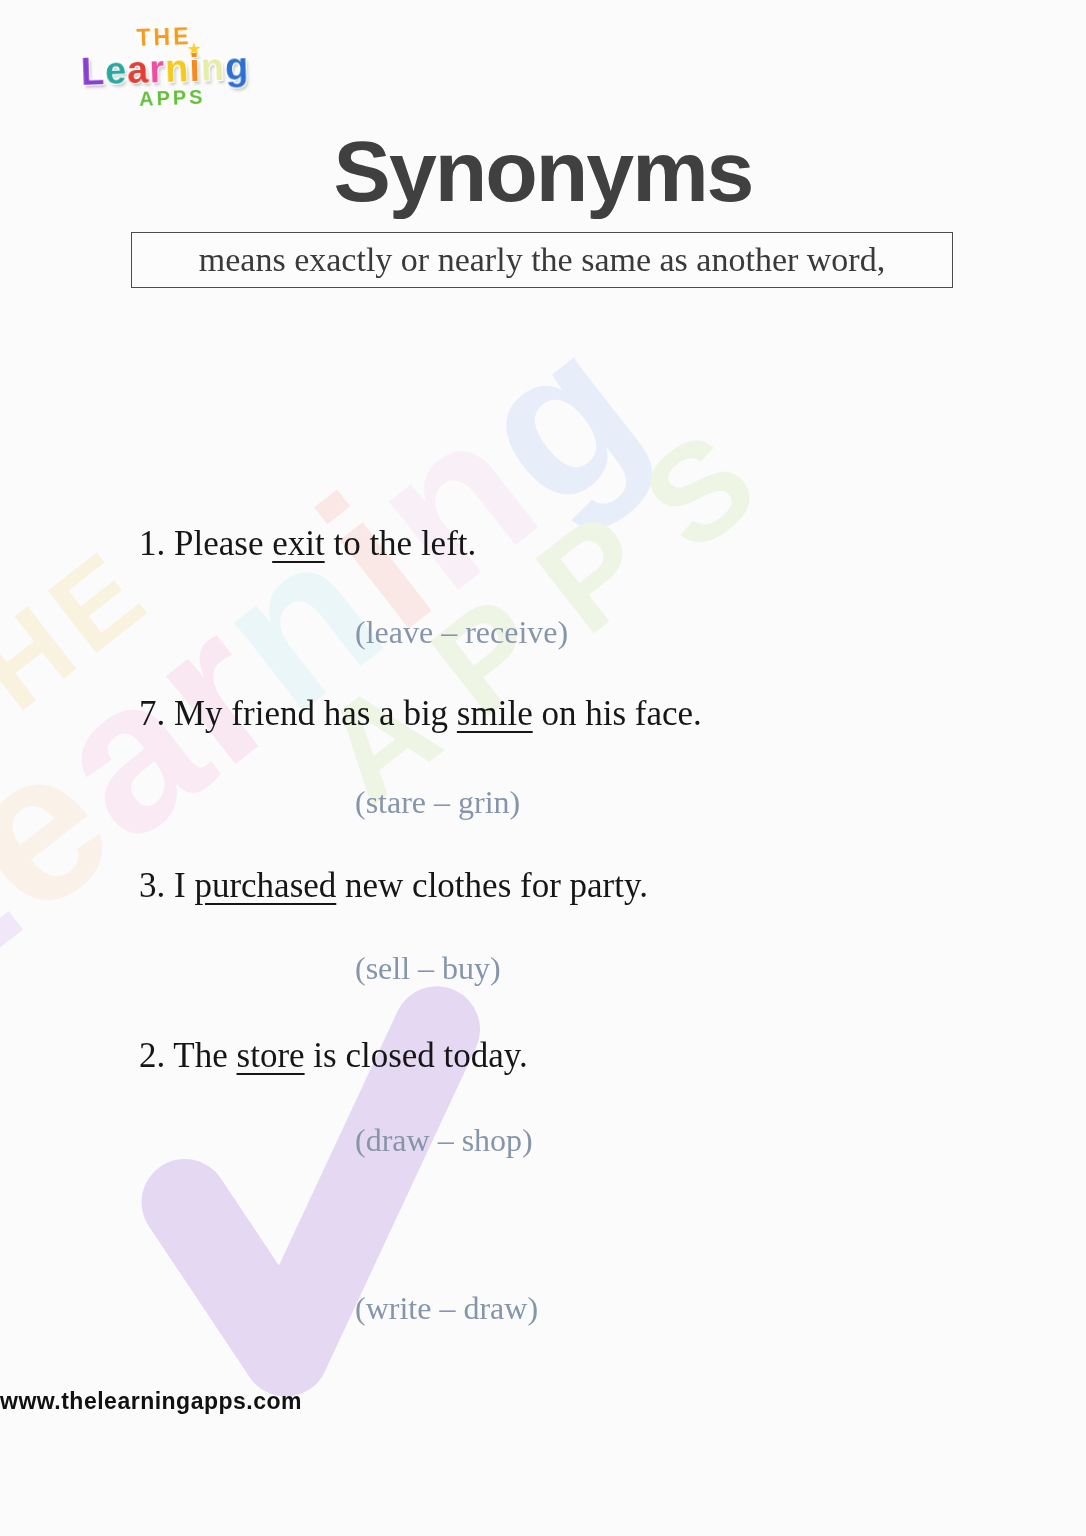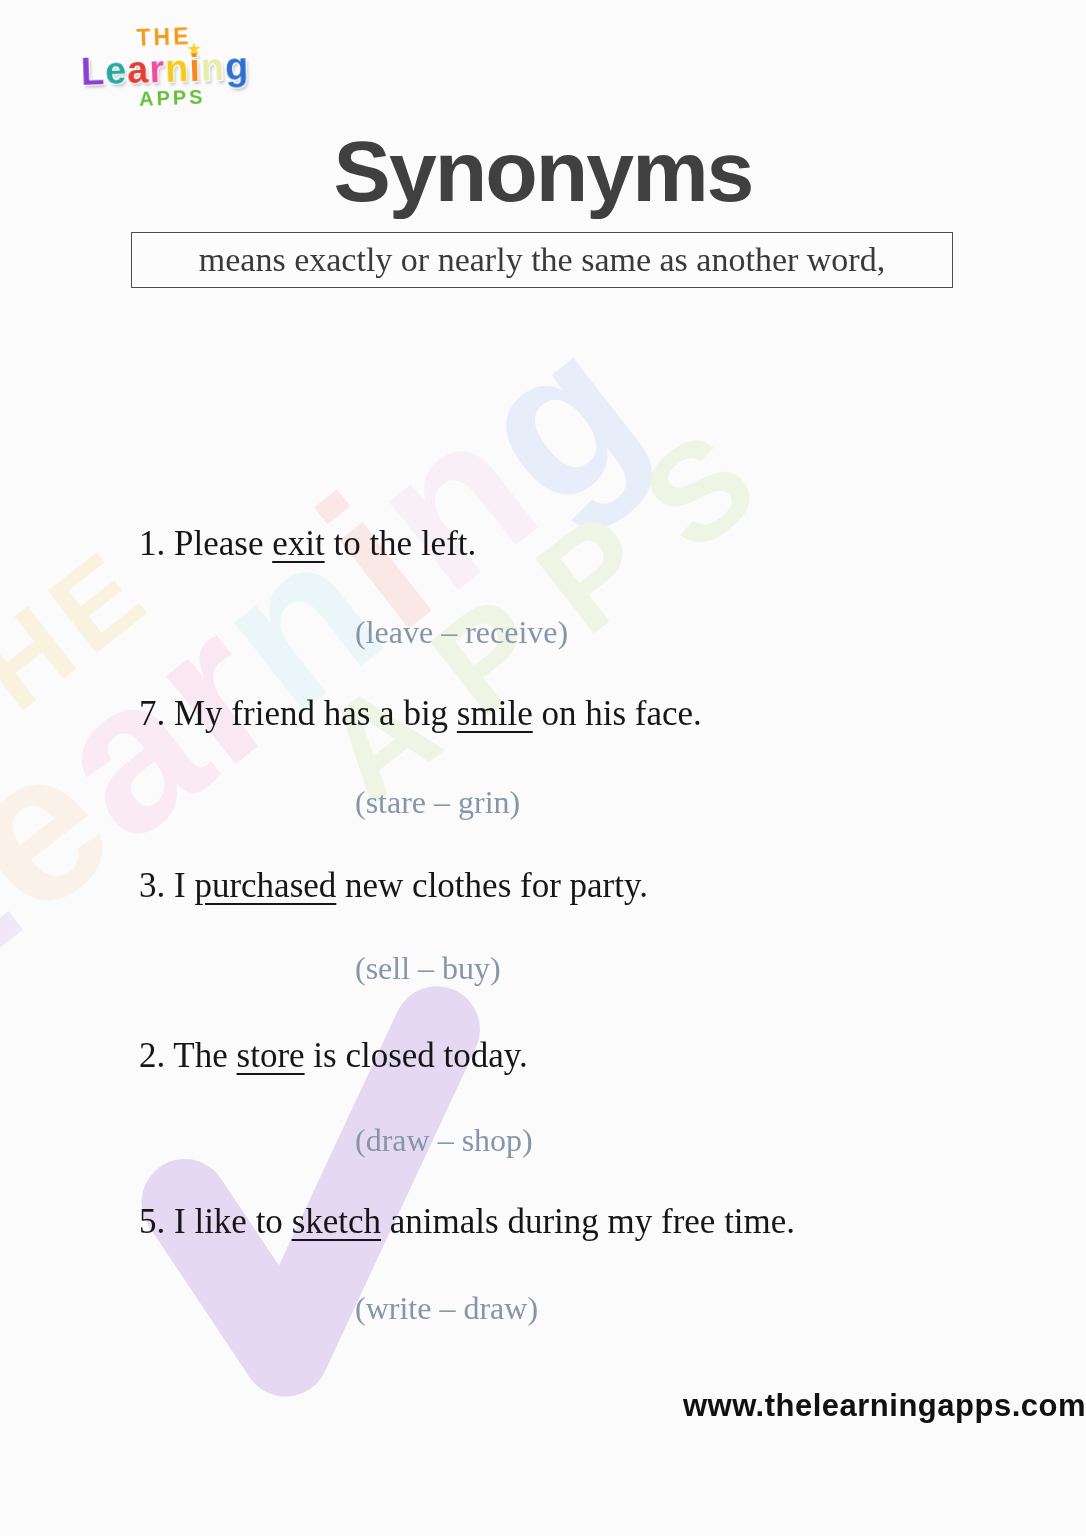--- a/index.html
+++ b/index.html
@@ -71,23 +71,23 @@
   .item .uword{
     text-decoration:underline;
     text-decoration-thickness:2px;
     text-underline-offset:6px;
   }
   .opts{
     position:absolute;left:355px;
     font-size:32px;white-space:nowrap;
   }
   .footer-url{
-    position:absolute;top:1388px;left:0;right:0;text-align:right;
+    position:absolute;top:1388px;left:0;right:0;text-align:left;
     font-family:"Liberation Sans", sans-serif;
-    font-weight:bold;font-size:31px;color:#111;letter-spacing:.5px;
+    font-weight:bold;font-size:23px;color:#111;letter-spacing:.5px;
   }
 </style>
 </head>
 <body>
 
 <div class="page">
 
   <div class="watermark">
     <div class="wm-the" style="color: rgb(243, 207, 110);">THE</div>
     <div class="wm-learning">
@@ -128,20 +128,17 @@
   <div class="item" style="top:866px;">
     <span>3. I </span><span class="uword">purchased</span><span> new clothes for party.</span>
   </div>
   <div class="opts" style="top: 950px; color: rgb(134, 149, 170);">(sell – buy)</div>
 
   <div class="item" style="top:1036px;">
     <span>2. The </span><span class="uword">store</span><span> is closed today.</span>
   </div>
   <div class="opts" style="top: 1122px; color: rgb(134, 149, 170);">(draw – shop)</div>
 
-  <div class="item" style="top:1202px;">
-    <span>5. I like to </span><span class="uword">sketch</span><span> animals during my free time.</span>
-  </div>
   <div class="opts" style="top: 1290px; color: rgb(134, 149, 170);">(write – draw)</div>
 
   <div class="footer-url">www.thelearningapps.com</div>
 
 </div>
 
 </body></html>

